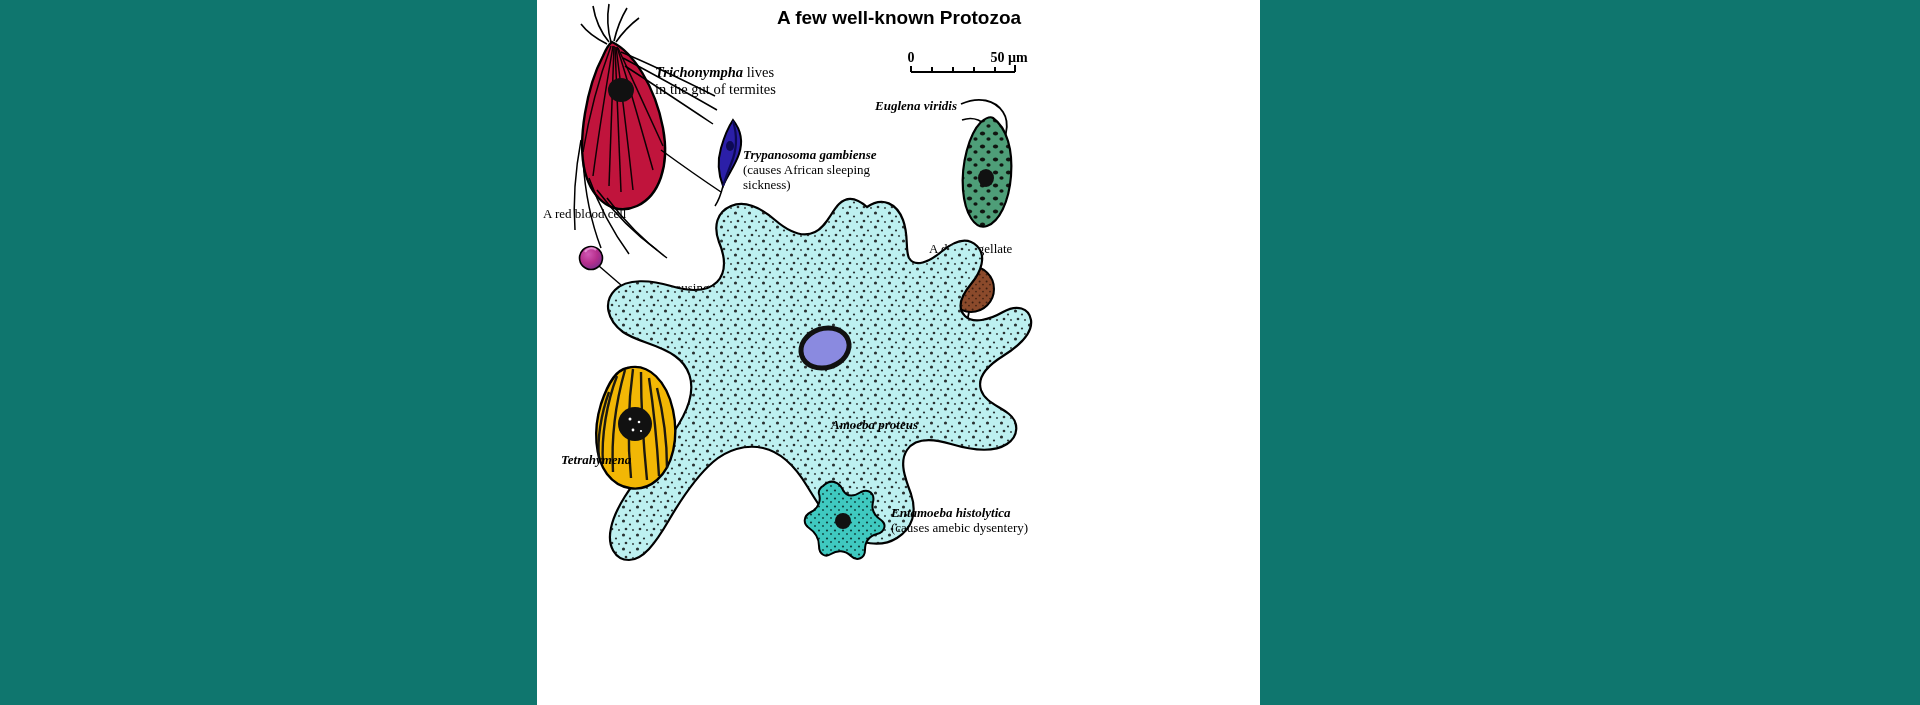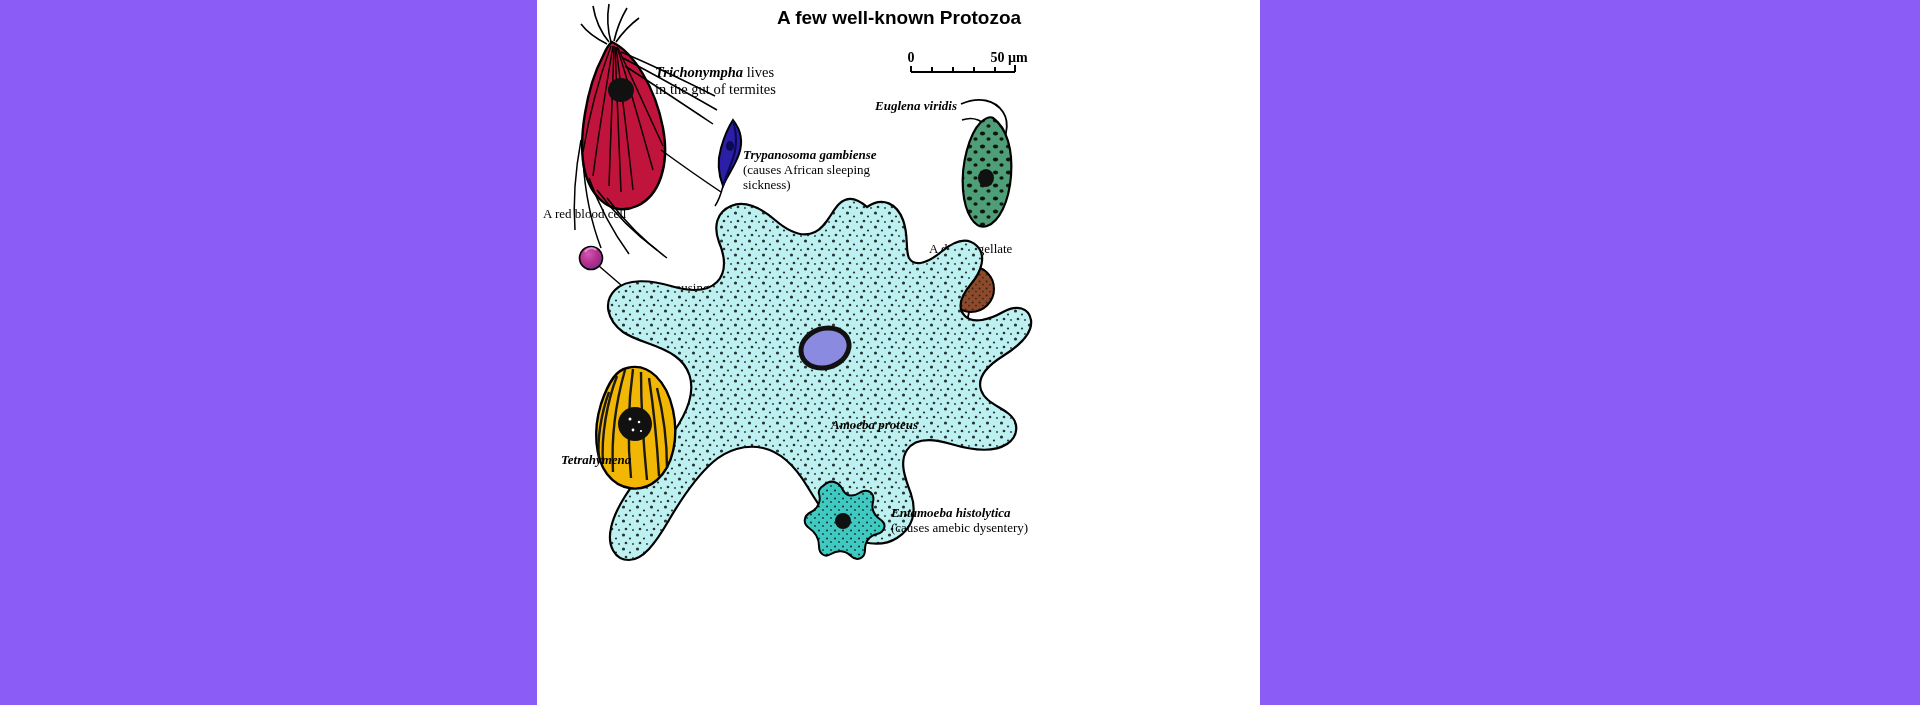--- a/index.html
+++ b/index.html
@@ -4,21 +4,21 @@
 <style>
   html, body {
     margin: 0;
     padding: 0;
     background: #f7f7fc;
   }
   #page {
     position: relative;
     width: 1920px;
     height: 705px;
-    background: #8b5cf6;
+    background: #0f766e;
     overflow: hidden;
     font-family: "Liberation Serif", serif;
   }
   #plate {
     position: absolute;
     left: 537px;
     top: 0px;
     width: 723px;
     height: 705px;
     background: #ffffff;

